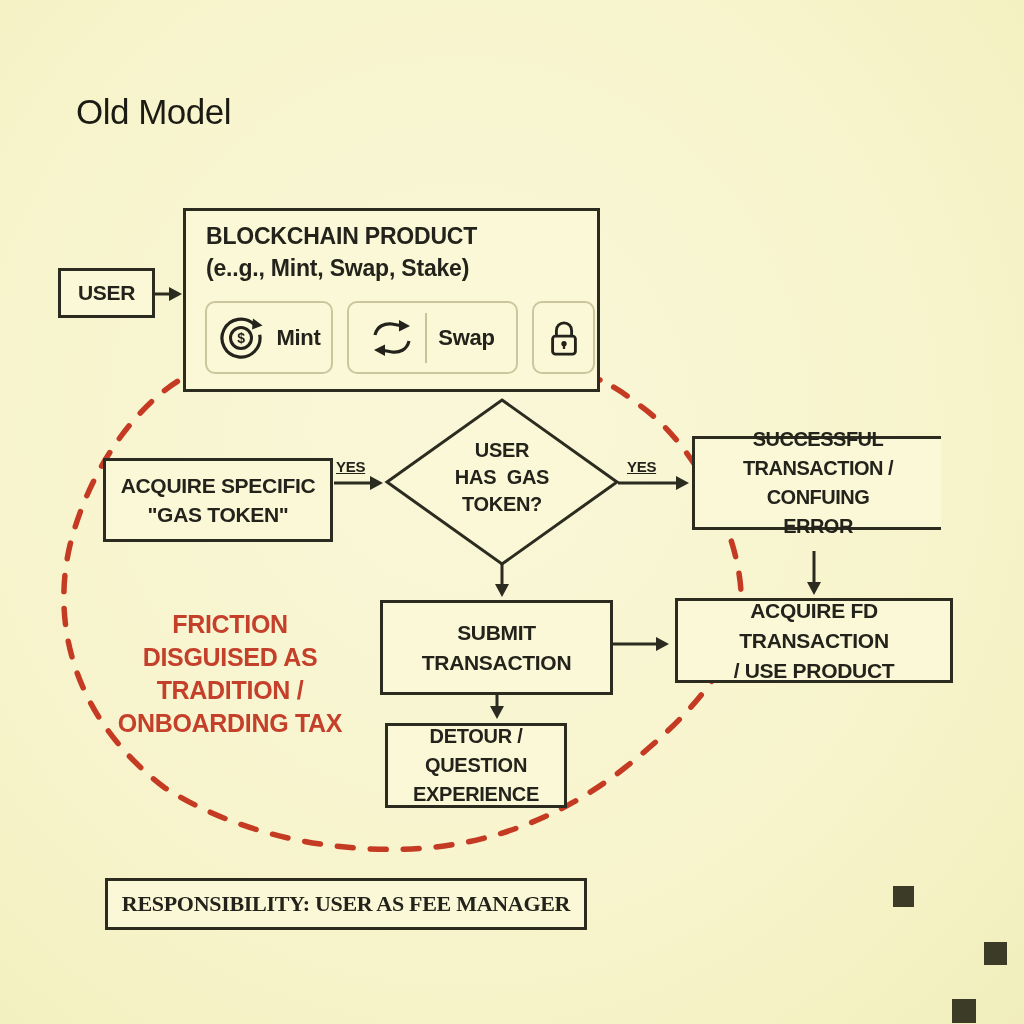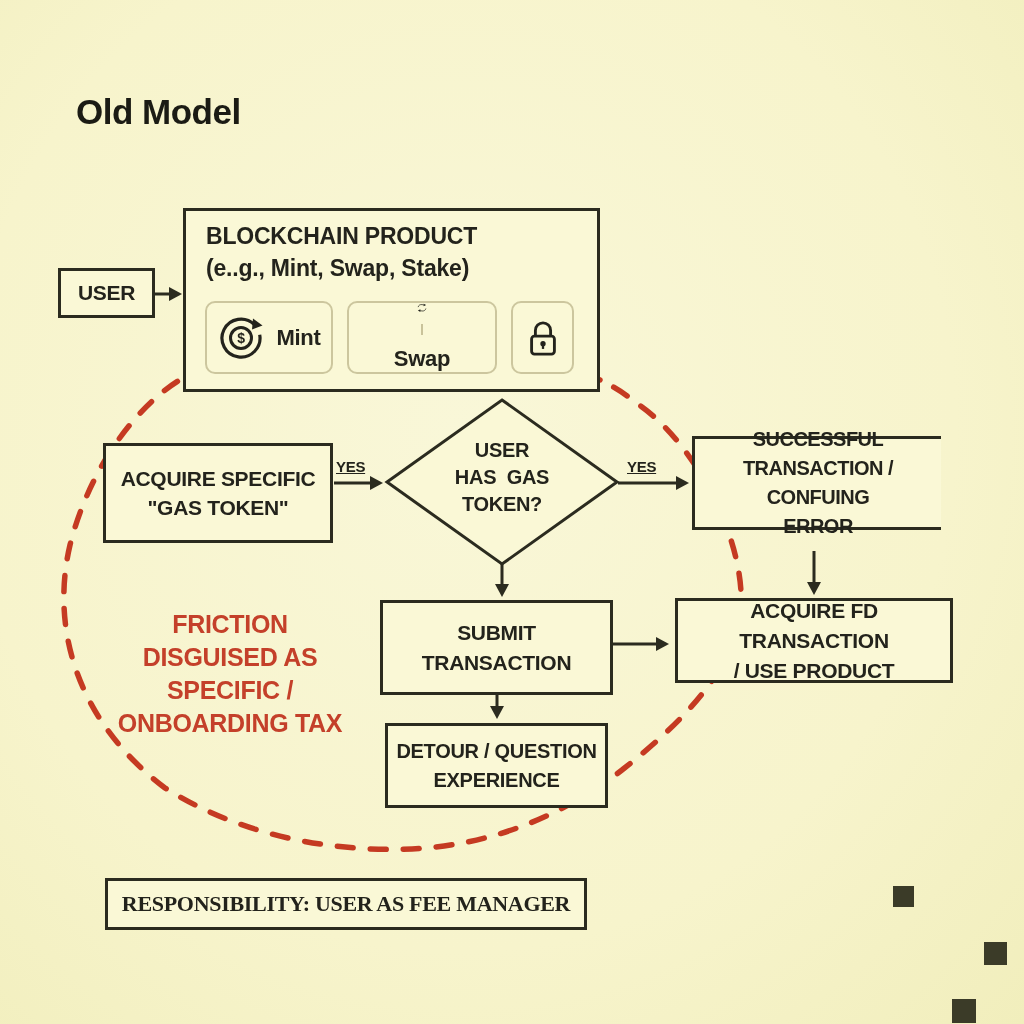--- a/index.html
+++ b/index.html
@@ -10,43 +10,43 @@
     color:#23231c;
   }
   .layer{position:absolute;left:0;top:0;width:1024px;height:1024px;}
   .node{
     position:absolute;box-sizing:border-box;
     border:3px solid #2b2b1f;background:#faf8d6;
     display:flex;flex-direction:column;align-items:center;justify-content:center;
     text-align:center;font-weight:bold;letter-spacing:-0.3px;
   }
   .node span{display:block;}
-  .page-title{position:absolute;left:76px;top:92px;font-size:35px;font-weight:bold;
+  .page-title{position:absolute;left:76px;top:92px;font-size:35px;font-weight:normal;
     letter-spacing:-0.5px;color:#1b1b14;text-align:right;}
   .user-box{left:58px;top:268px;width:97px;height:50px;font-size:21px;}
   .bc-box{left:183px;top:187px;width:417px;height:184px;display:block;margin-top:21px;}
   .bc-title{position:absolute;left:20px;top:12px;font-size:23px;font-weight:bold;letter-spacing:-0.2px;}
   .bc-sub{position:absolute;left:20px;top:44px;font-size:23px;font-weight:bold;letter-spacing:-0.2px;}
   .chips{position:absolute;left:19px;top:90px;display:flex;gap:14px;height:73px;}
   .chip{box-sizing:border-box;border:2px solid #ccc69e;border-radius:10px;
     display:flex;align-items:center;justify-content:center;gap:11px;height:73px;}
   .chip-mint{width:128px;}
-  .chip-swap{width:150px;flex-direction:column;}
+  .chip-swap{width:171px;}
   .chip-lock{width:63px;}
   .chip-label{font-size:22px;font-weight:bold;}
   .chip-divider{width:2px;height:50px;background:#c9c39a;}
   .diamond-label{position:absolute;left:417px;top:437px;width:170px;text-align:center;
     font-size:20px;line-height:27px;font-weight:bold;letter-spacing:-0.3px;}
   .diamond-label span{display:block;white-space:pre;}
-  .acquire-box{left:103px;top:443px;width:230px;height:100px;font-size:21px;line-height:29px;}
+  .acquire-box{left:103px;top:458px;width:230px;height:84px;font-size:21px;line-height:29px;}
   .successful-box{left:692px;top:436px;width:249px;height:94px;border-right:none;
     font-size:20px;line-height:29px;letter-spacing:-0.5px;}
   .submit-box{left:380px;top:600px;width:233px;height:95px;font-size:21px;line-height:30px;}
   .failed-box{left:675px;top:598px;width:278px;height:85px;font-size:21px;line-height:30px;}
-  .detour-box{left:385px;top:723px;width:223px;height:85px;font-size:20px;line-height:29px;}
+  .detour-box{left:385px;top:723px;width:182px;height:85px;font-size:20px;line-height:29px;}
   .responsibility-box{left:105px;top:878px;width:482px;height:52px;font-size:22px;font-family:Liberation Serif, serif;}
   .yes-label{position:absolute;font-size:15px;font-weight:bold;letter-spacing:-0.3px;text-decoration:underline;}
   .yes-left{left:336px;top:458px;}
   .yes-right{left:627px;top:458px;}
   .friction-text{position:absolute;left:110px;top:608px;width:240px;text-align:center;
     font-size:25px;line-height:33px;font-weight:bold;letter-spacing:-0.3px;color:#c4402a;}
   .friction-text span{display:block;}
   .artifact-square{position:absolute;background:#3b3b28;}
   .sq1{left:893px;top:886px;width:21px;height:21px;}
   .sq2{left:984px;top:942px;width:23px;height:23px;}
@@ -173,21 +173,21 @@
   </div>
 
   <div class="node detour-box">
     <span>DETOUR / QUESTION</span>
     <span>EXPERIENCE</span>
   </div>
 
   <div class="friction-text">
     <span>FRICTION</span>
     <span>DISGUISED AS</span>
-    <span>SPECIFIC /</span>
+    <span>TRADITION /</span>
     <span>ONBOARDING TAX</span>
   </div>
 
   <div class="node responsibility-box">
     <span>RESPONSIBILITY: USER AS FEE MANAGER</span>
   </div>
 
   <div class="artifact-square sq1"></div>
   <div class="artifact-square sq2"></div>
   <div class="artifact-square sq3"></div>

